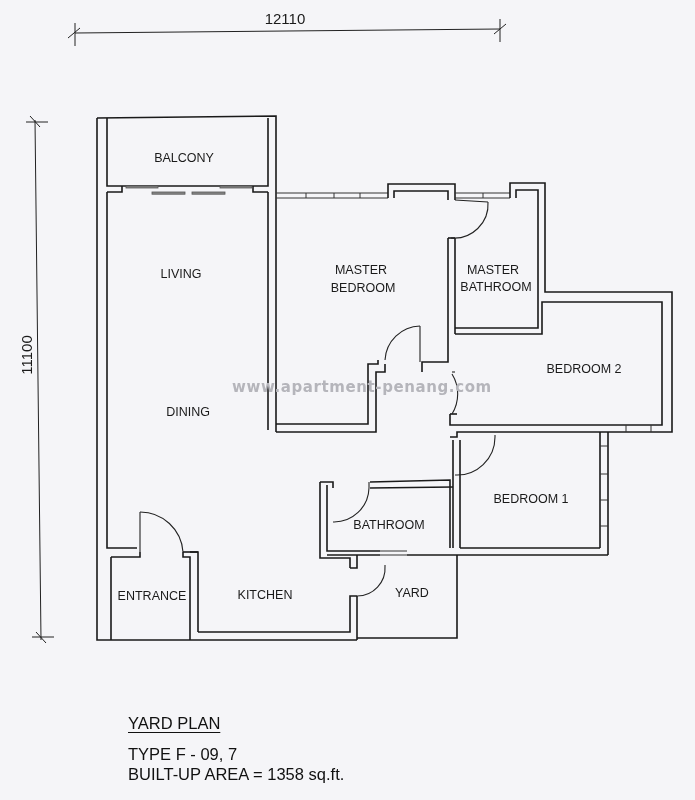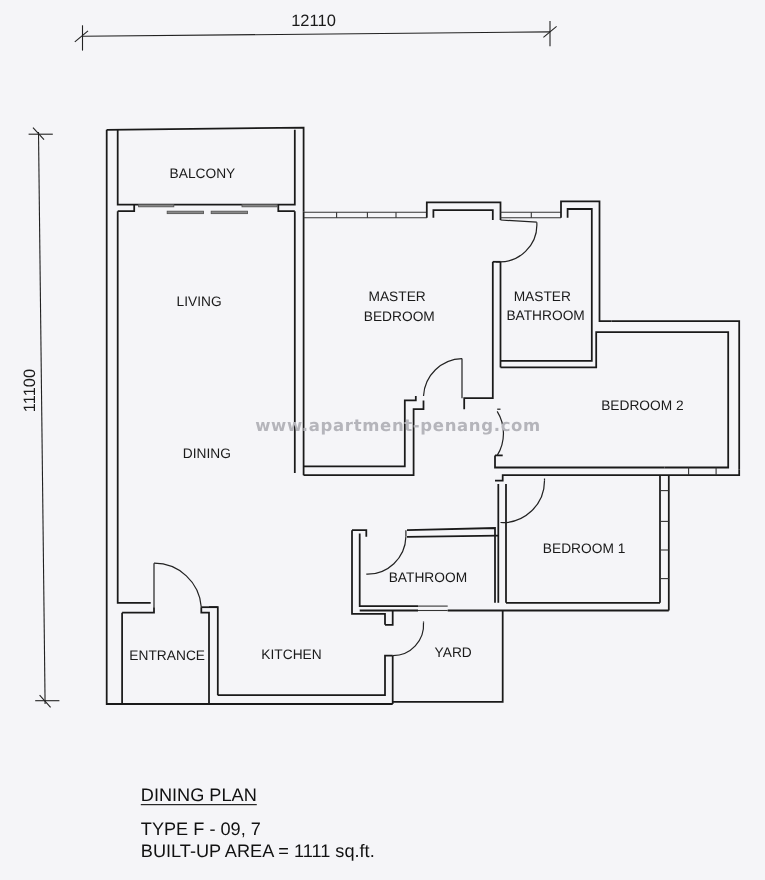--- a/index.html
+++ b/index.html
@@ -159,15 +159,15 @@
     <text class="lbl" x="531" y="503" text-anchor="middle">BEDROOM 1</text>
     <text class="lbl" x="389" y="529" text-anchor="middle">BATHROOM</text>
     <text class="lbl" x="152" y="600" text-anchor="middle">ENTRANCE</text>
     <text class="lbl" x="265" y="599" text-anchor="middle">KITCHEN</text>
     <text class="lbl" x="412" y="597" text-anchor="middle">YARD</text>
   </g>
 
   <text class="wm" x="232" y="392">www.apartment-penang.com</text>
 </svg>
 
-<div class="caption cap-title">DINING PLAN</div>
+<div class="caption cap-title">YARD PLAN</div>
 <div class="caption cap-type">TYPE F - 09, 7</div>
-<div class="caption cap-area">BUILT-UP AREA = 1111 sq.ft.</div>
+<div class="caption cap-area">BUILT-UP AREA = 1358 sq.ft.</div>
 
 </body></html>

